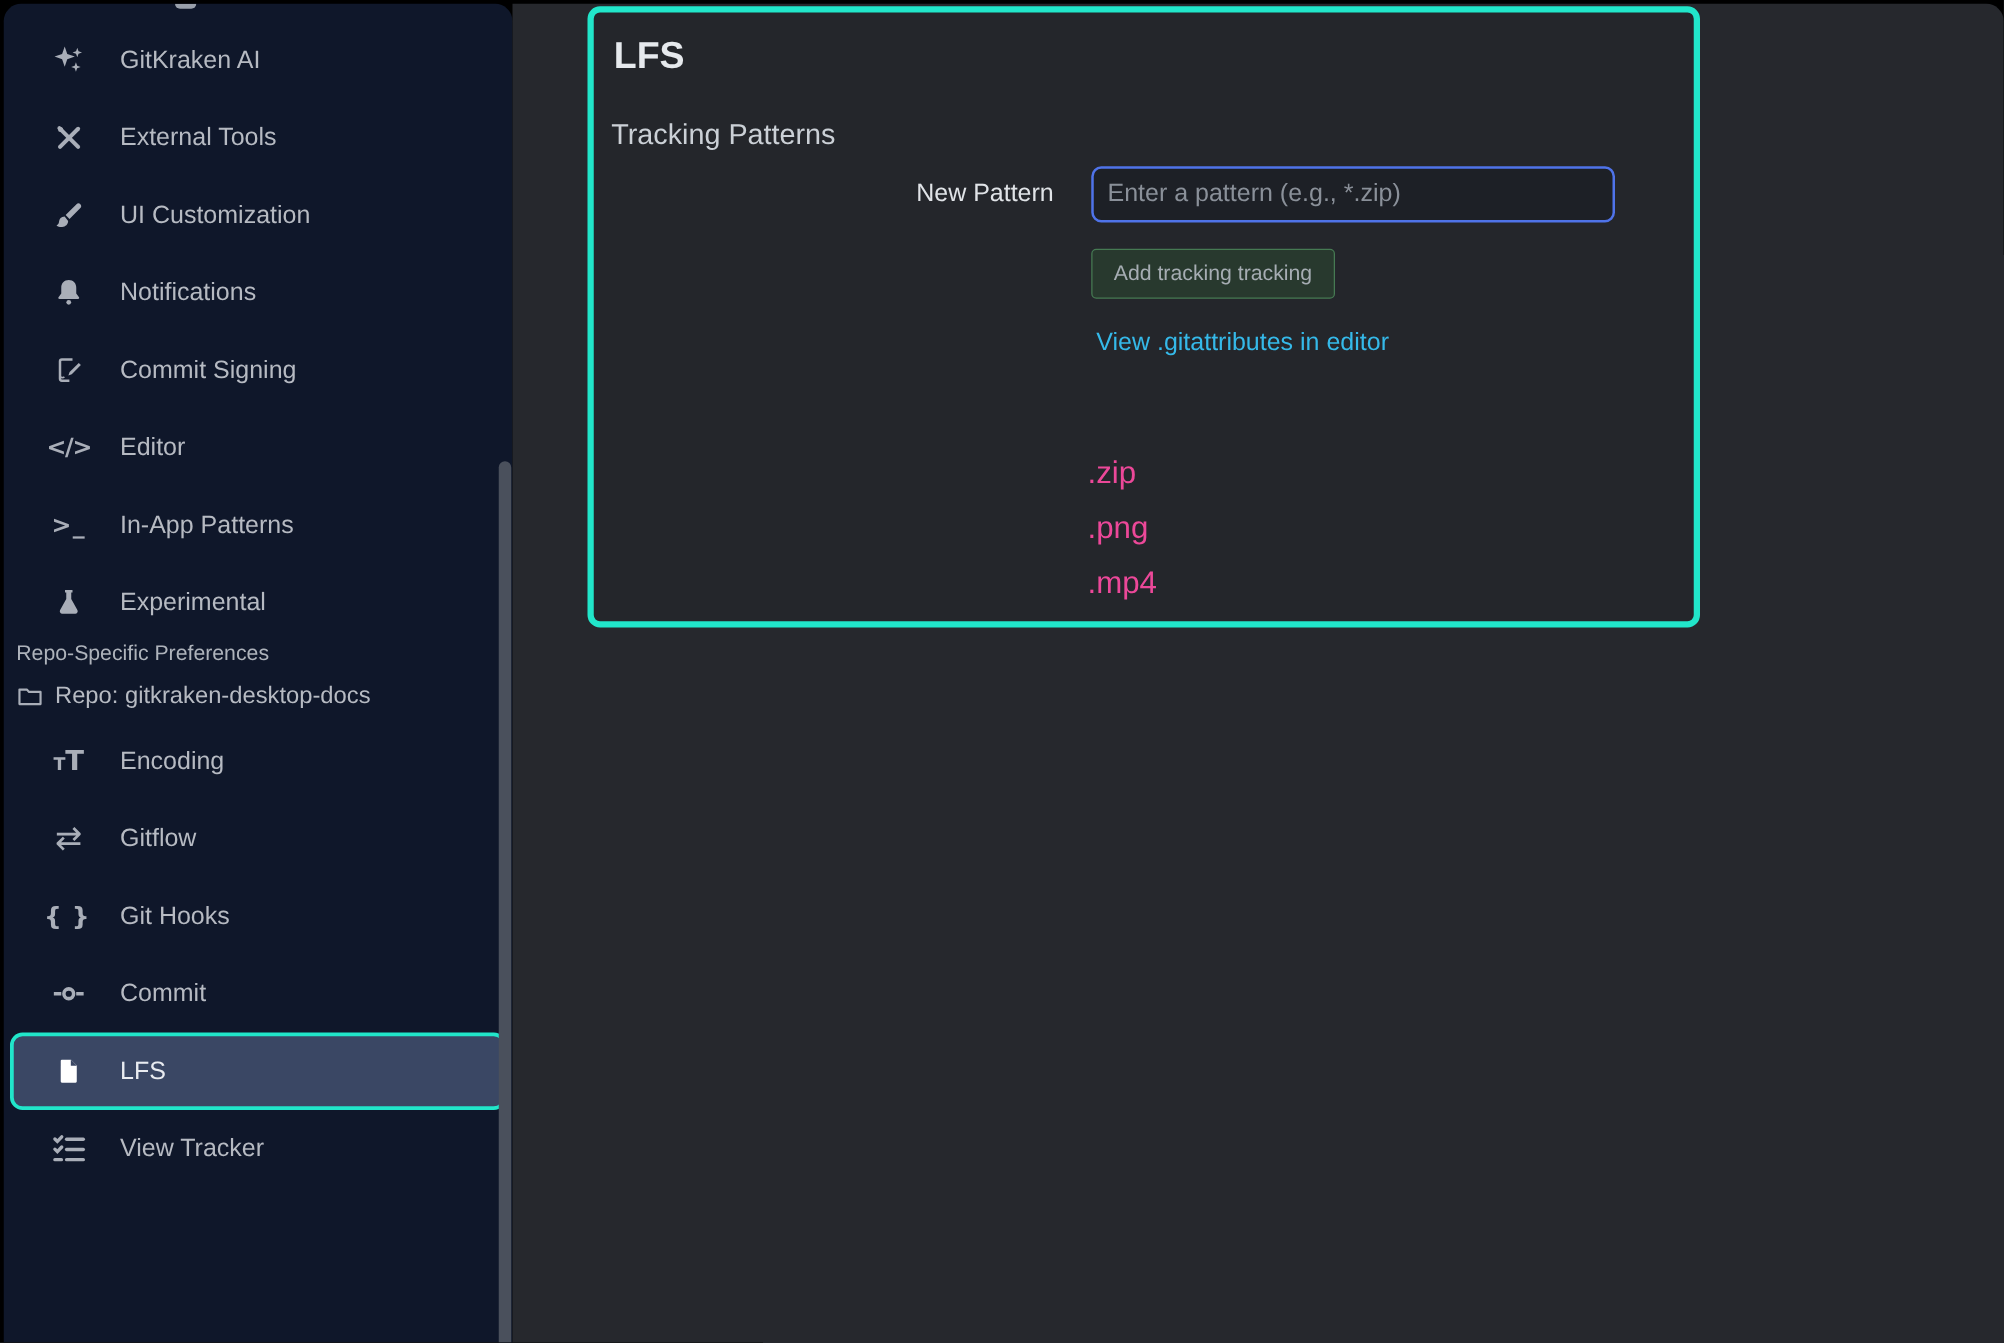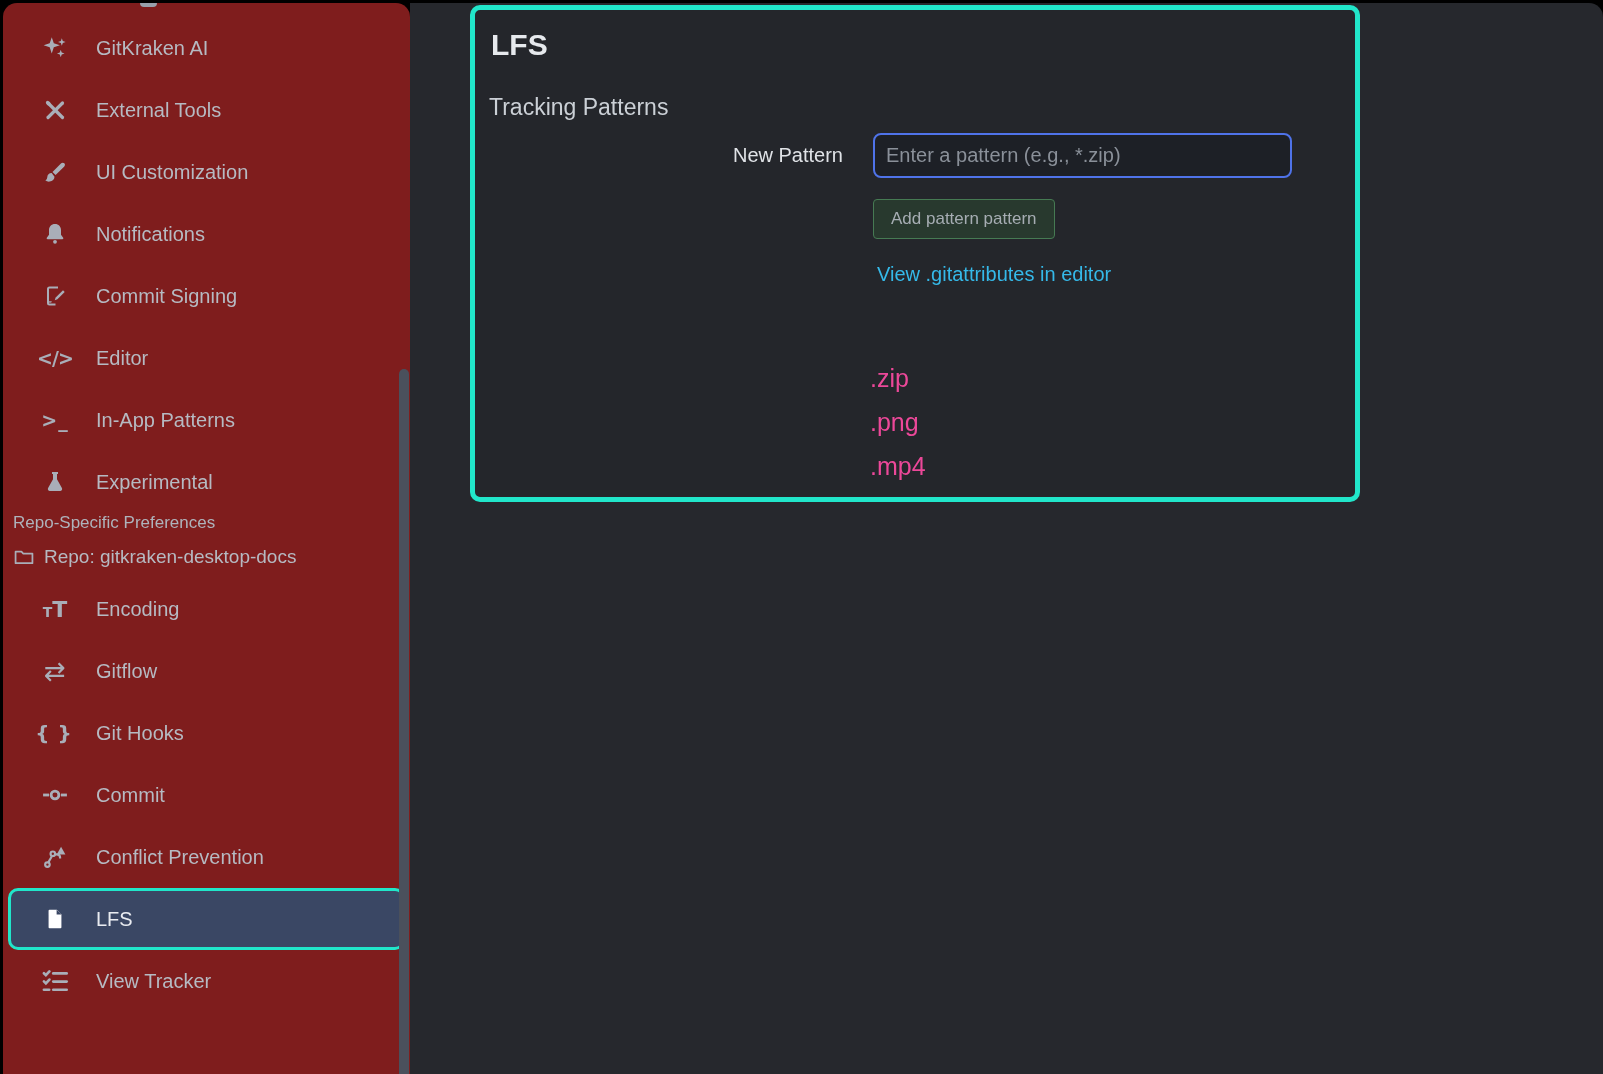--- a/index.html
+++ b/index.html
@@ -9,21 +9,21 @@
     position:relative;
     overflow:hidden;
     font-family:"Liberation Sans","DejaVu Sans",sans-serif;
     -webkit-font-smoothing:antialiased;
   }
 
   
   .sidebar {
     position:absolute; left:3px; top:3px;
     width:407px; height:1071px;
-    background:#7f1d1d;
+    background:#0f172a;
     border-radius:14px 14px 0 0;
     overflow:hidden;
   }
   .cutoff-sliver {
     position:absolute; left:137px; top:0;
     width:17px; height:4px;
     background:#99a0ab;
     border-radius:0 0 4px 4px;
   }
   .nav { list-style:none; margin:0; padding:14px 0 0 0; }
@@ -256,32 +256,20 @@
       <li class="nav-item">
         <span class="nav-icon">
           <svg viewBox="0 0 24 24" width="26" height="26" fill="none" stroke="currentColor" stroke-width="2.6">
             <line x1="1" y1="12" x2="6.5" y2="12"></line>
             <circle cx="12" cy="12" r="3.6"></circle>
             <line x1="17.5" y1="12" x2="23" y2="12"></line>
           </svg>
         </span>
         <span>Commit</span>
       </li>
-      <li class="nav-item">
-        <span class="nav-icon">
-          <svg viewBox="0 0 24 24" width="26" height="26" fill="none" stroke="currentColor" stroke-width="2">
-            <circle cx="5" cy="19" r="2.1"></circle>
-            <circle cx="10" cy="9" r="2.1"></circle>
-            <path d="M5.8 17.1 9.2 11"></path>
-            <path d="M12.1 9.5h1.4c2.2 0 3.2 1.1 3.2 3v.8"></path>
-            <path d="M17.6 2.6 21.6 9.6h-8z" fill="currentColor" stroke="none"></path>
-          </svg>
-        </span>
-        <span>Conflict Prevention</span>
-      </li>
       <li class="nav-item selected">
         <span class="nav-icon">
           <svg viewBox="0 0 24 24" width="22" height="22" fill="currentColor">
             <path d="M6 2h8l5 5v14a1 1 0 0 1-1 1H6a1 1 0 0 1-1-1V3a1 1 0 0 1 1-1z"></path>
             <path d="M13.8 1.8v5.4h5.4z" fill="#3a4764"></path>
           </svg>
         </span>
         <span>LFS</span>
       </li>
       <li class="nav-item">
@@ -304,21 +292,21 @@
 
 <div class="content">
   <div class="lfs-box">
     <div class="box-title">LFS</div>
     <div class="box-subtitle">Tracking Patterns</div>
     <div class="form-row">
       <label class="form-label">New Pattern</label>
       <input class="pattern-input" type="text" placeholder="Enter a pattern (e.g., *.zip)" style="">
     </div>
     <div class="btn-row">
-      <button class="add-btn">Add pattern pattern</button>
+      <button class="add-btn">Add tracking tracking</button>
     </div>
     <div class="link-row">
       <a class="gitattributes-link">View .gitattributes in editor</a>
     </div>
     <ul class="patterns" id="patterns-list">
         <li>.zip</li>
         <li>.png</li>
         <li>.mp4</li>
       </ul>
   </div>

